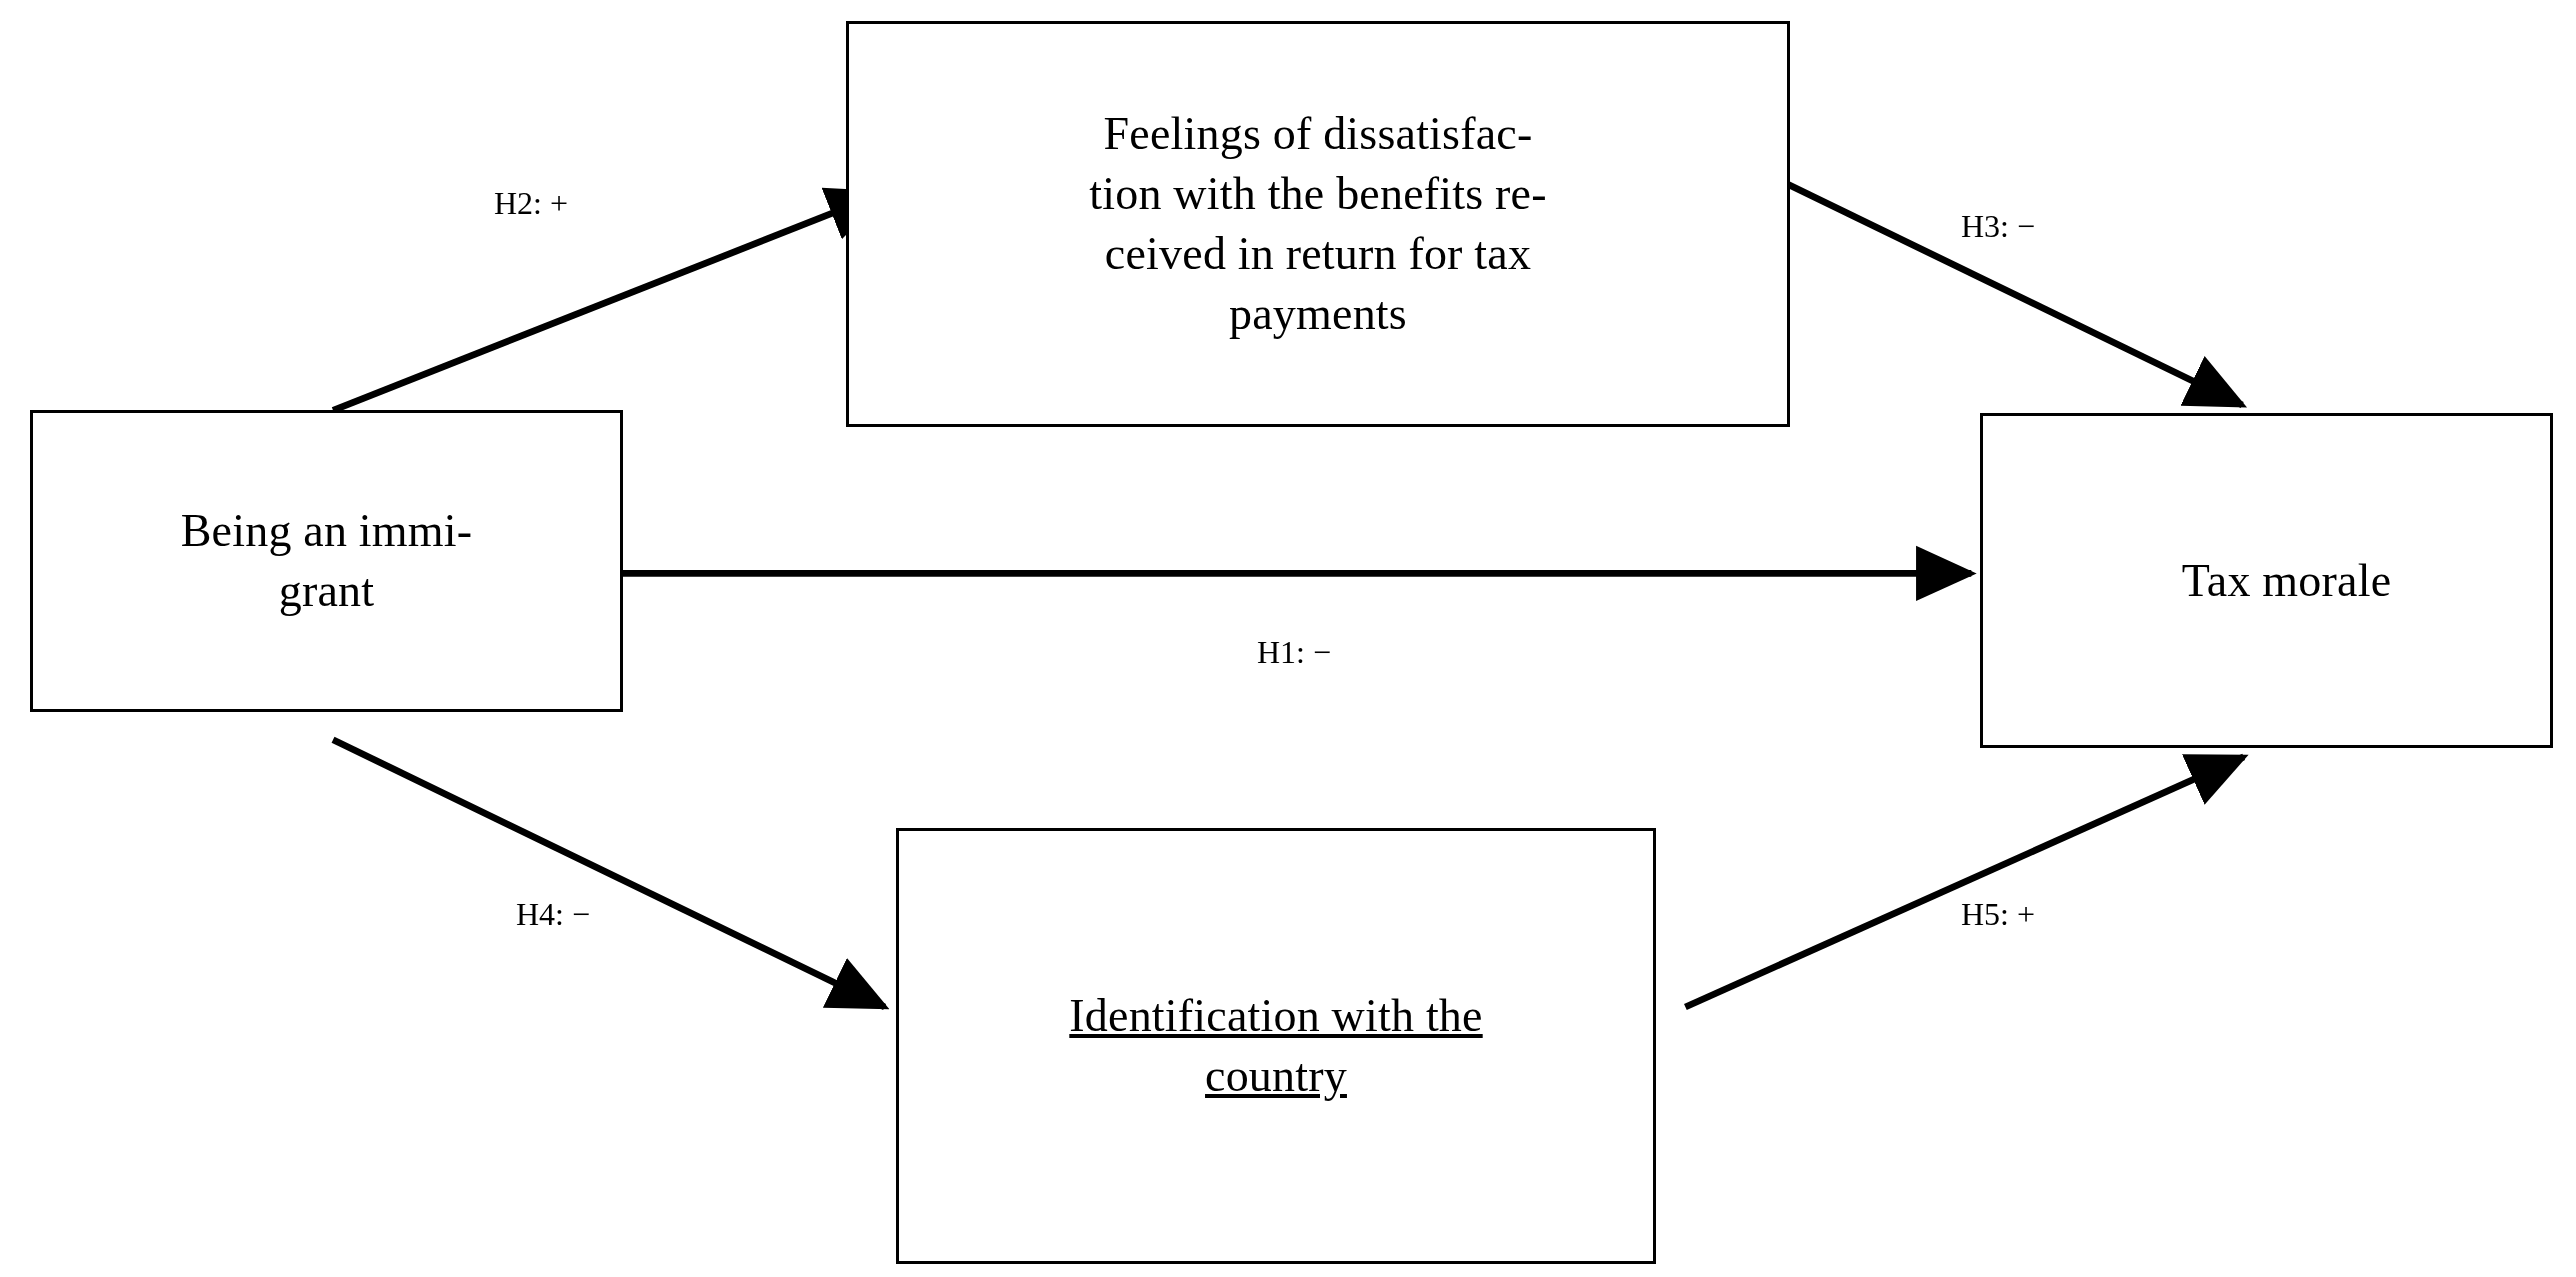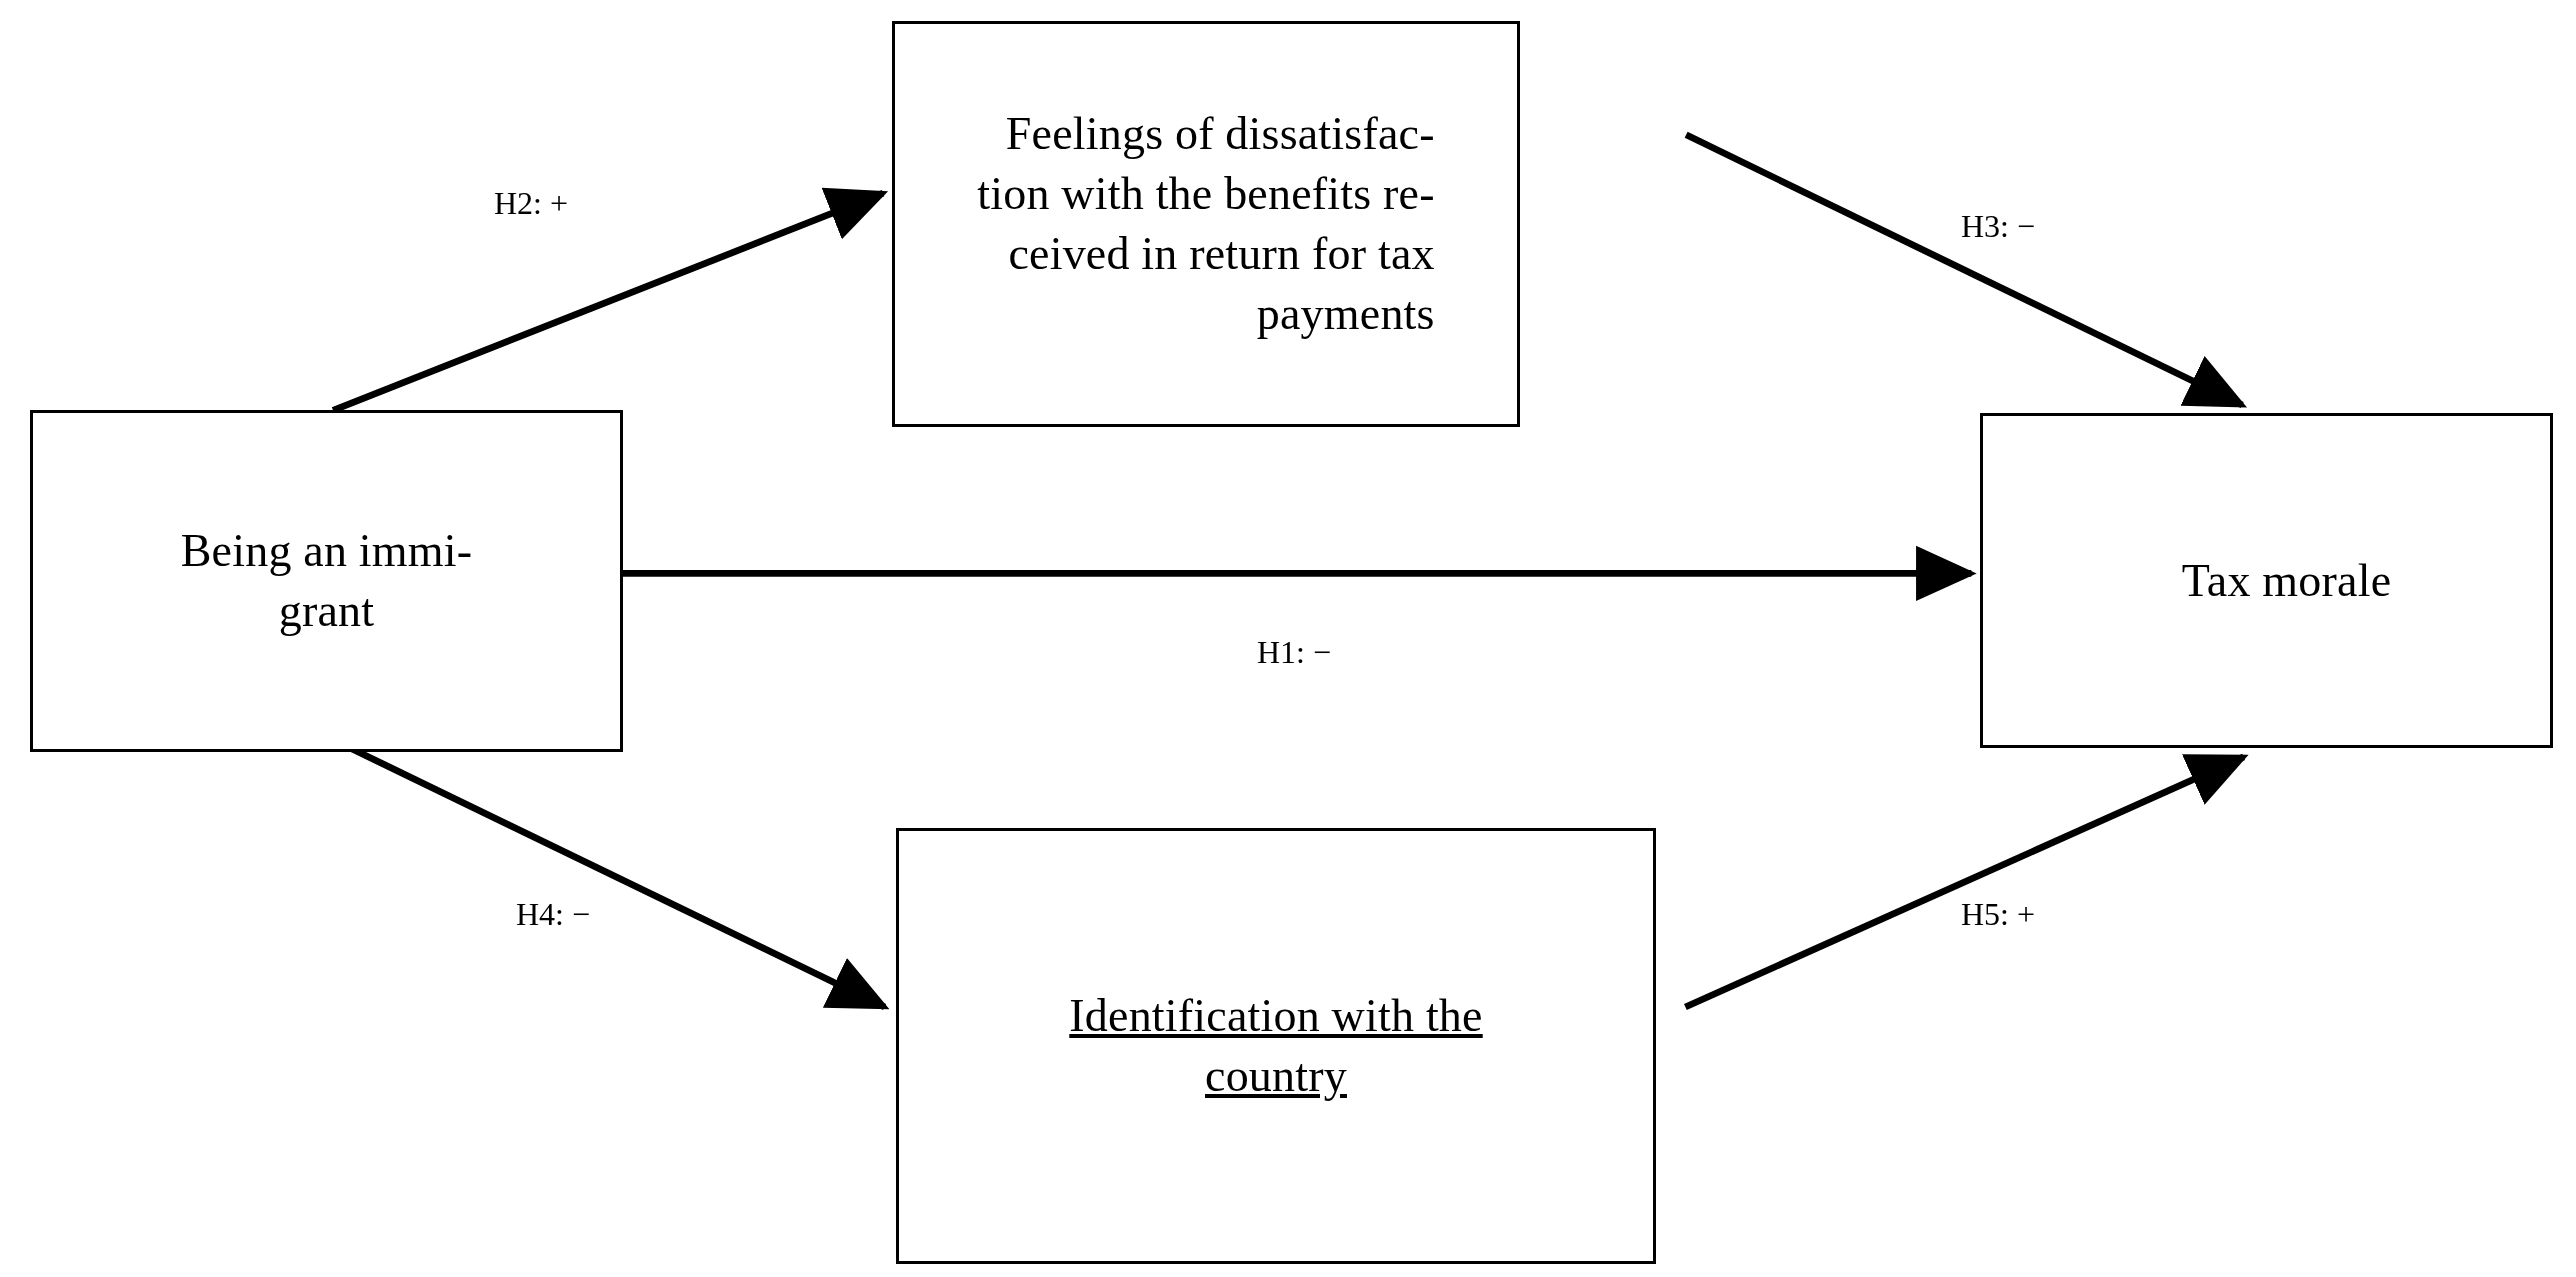--- a/index.html
+++ b/index.html
@@ -46,22 +46,22 @@
   }
   .edge-label {
     position: absolute;
     color: #000000;
     font-size: 32px;
     line-height: 1;
     white-space: nowrap;
     z-index: 3;
   }
   
-  #node-immigrant { left: 30px;   top: 410px;  width: 593px;  height: 342px; }
-  #node-dissatisfaction { left: 892px; top: 21px;   width: 628px; height: 406px; text-align: right; }
+  #node-immigrant { left: 30px;   top: 410px;  width: 593px;  height: 302px; }
+  #node-dissatisfaction { left: 846px; top: 21px;   width: 944px; height: 406px; }
   #node-identification  { left: 896px; top: 828px; width: 760px; height: 436px; text-decoration: underline; }
   #node-taxmorale { left: 1980px; top: 413px;  width: 573px;  height: 335px; padding-left: 40px; }
 
   
   #label-h2 { left: 494px;  top: 187px;  }
   #label-h1 { left: 1257px; top: 636px;  }
   #label-h3 { left: 1961px; top: 210px;  }
   #label-h4 { left: 516px;  top: 898px; }
   #label-h5 { left: 1961px; top: 898px; }
 </style>

